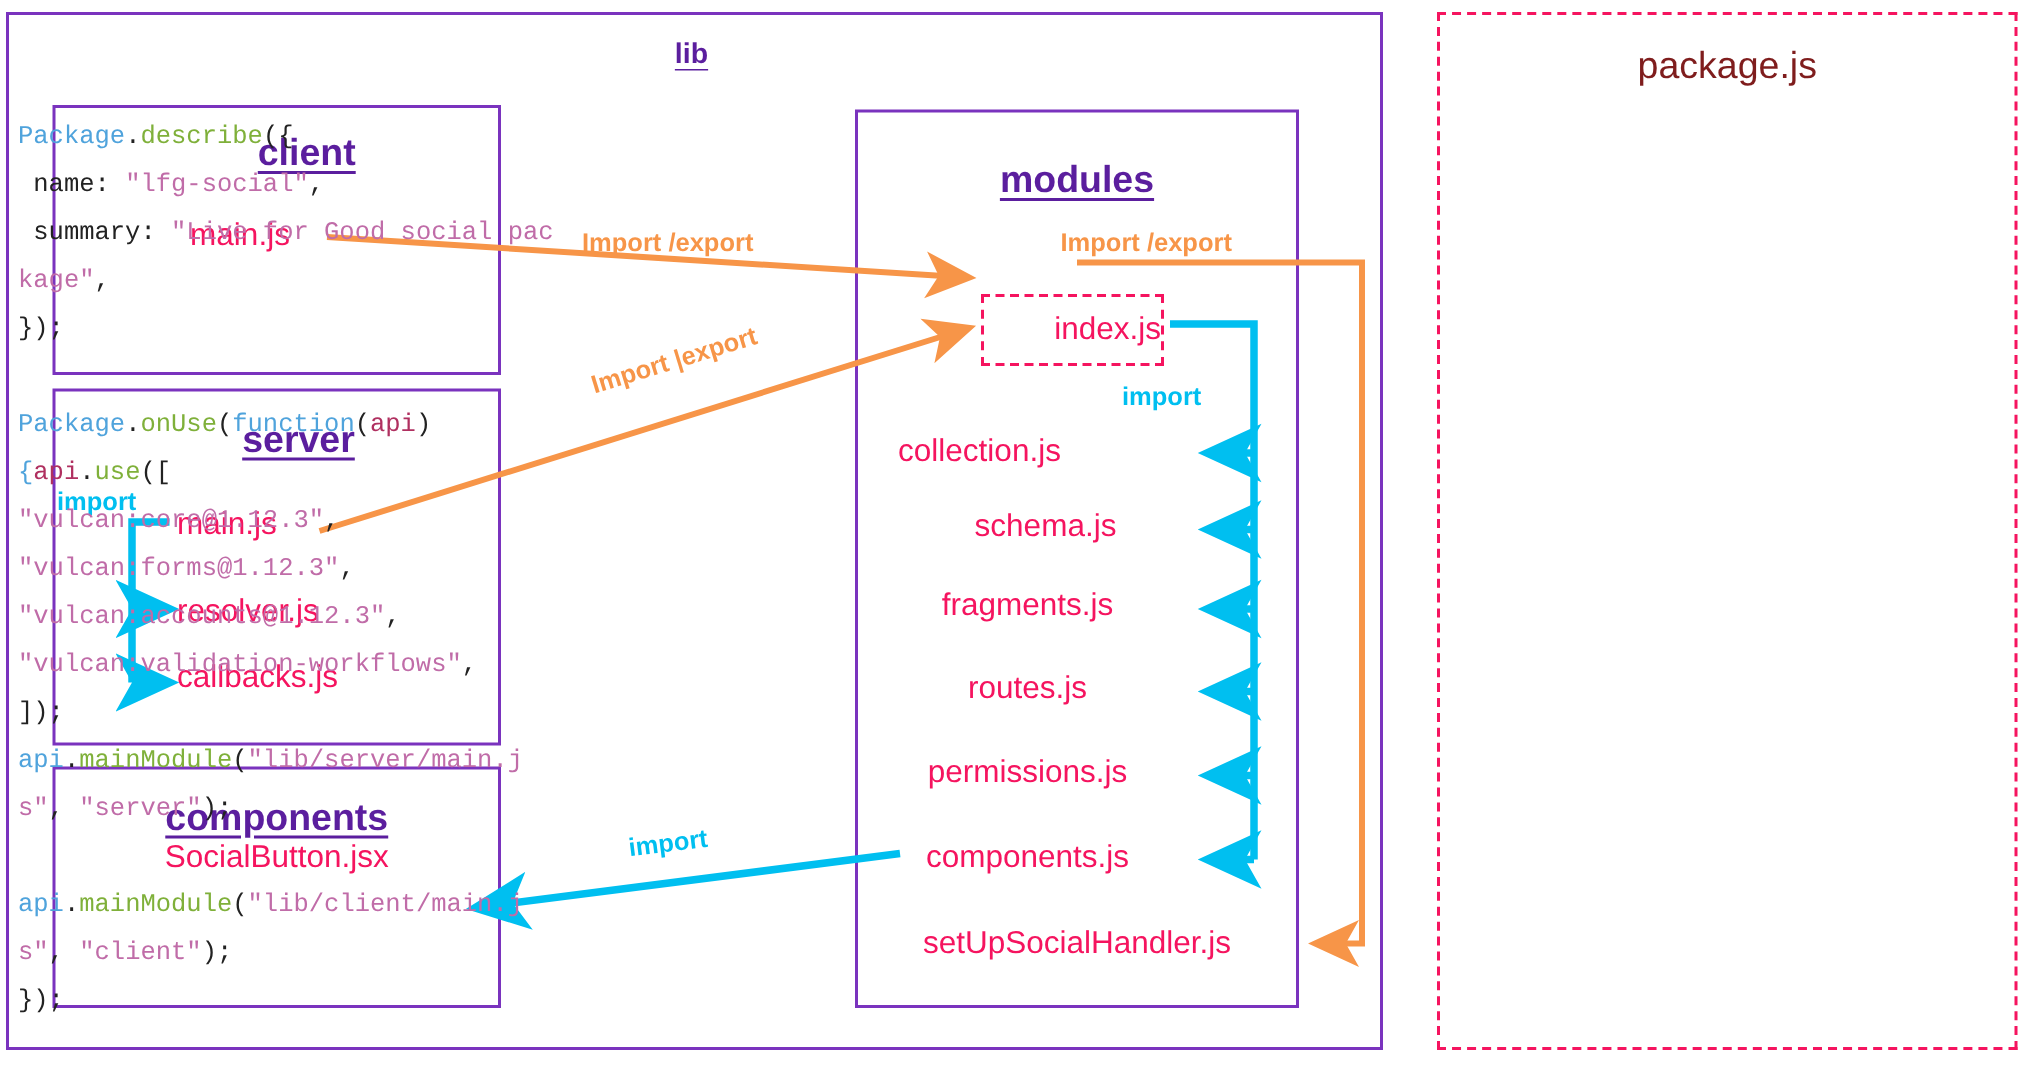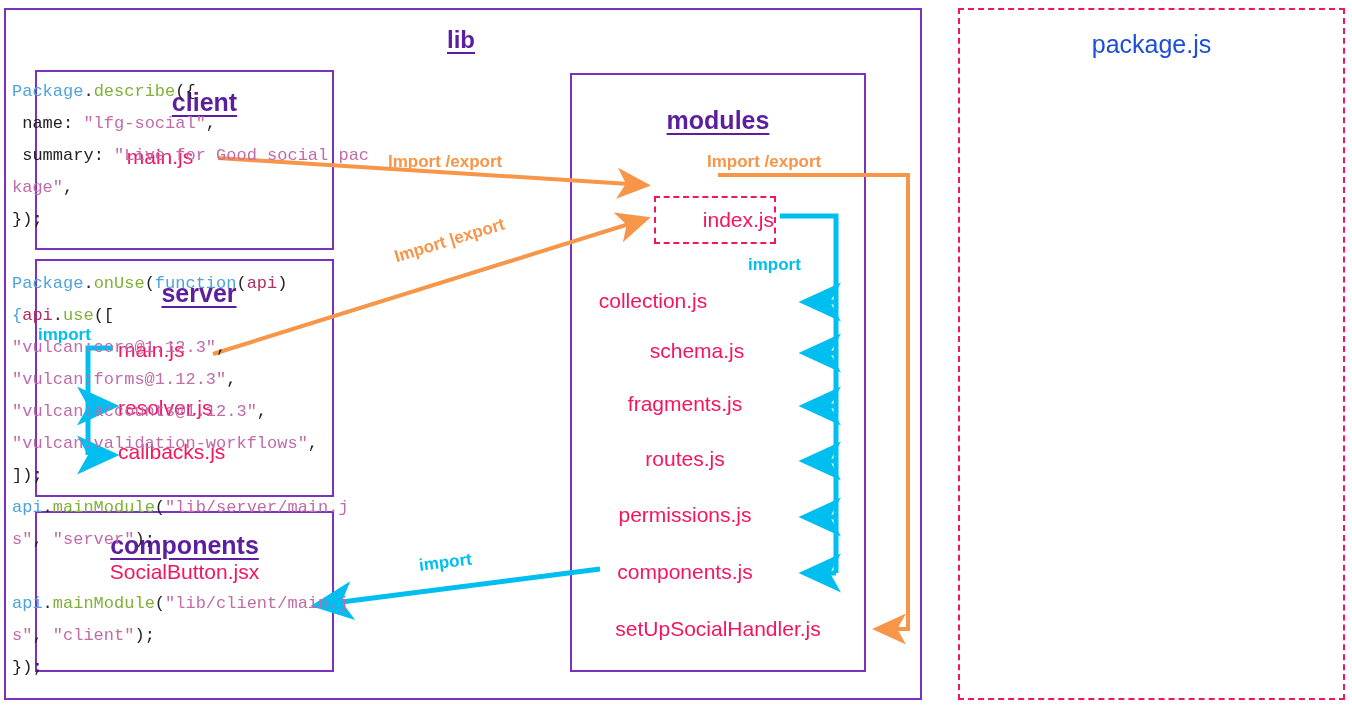--- a/index.html
+++ b/index.html
@@ -5,21 +5,21 @@
   html,body{margin:0;padding:0;background:#ffffff;}
   body{width:1352px;height:725px;position:relative;overflow:hidden;
        font-family:"Liberation Sans",sans-serif;}
 
   #stage{position:absolute;left:0;top:0;width:1352px;height:725px;}
 
   
   .lib-frame{position:absolute;left:4px;top:8px;width:918px;height:692px;
              border:2px solid #7A33BE;box-sizing:border-box;background:#fff;}
   .lib-title{position:absolute;left:0;top:26px;width:922px;text-align:center;
-             color:#5B1E9E;font-weight:bold;font-size:24px;
+             color:#5B1E9E;font-weight:bold;font-size:19px;
              text-decoration:underline;text-underline-offset:4px;}
 
   .group-box{position:absolute;border:2px solid #7A33BE;box-sizing:border-box;background:transparent;}
   .group-title{position:absolute;left:0;width:100%;text-align:center;
                color:#5B1E9E;font-weight:bold;font-size:25px;
                text-decoration:underline;text-underline-offset:4px;}
 
   .file{position:absolute;color:#F5145F;font-size:21px;white-space:nowrap;}
   .file-center{text-align:center;}
 
@@ -30,21 +30,21 @@
 
   
   .edge-label{position:absolute;font-weight:bold;white-space:nowrap;}
   .lbl-orange{color:#F79548;font-size:17px;}
   .lbl-cyan{color:#00BFF0;font-size:17px;}
 
   
   .code-panel{position:absolute;left:958px;top:8px;width:387px;height:692px;
               border:2px dashed #F5145F;box-sizing:border-box;background:#fff;}
   .code-title{position:absolute;left:0;top:28px;width:100%;text-align:center;
-              color:#1d4ed8;font-size:25px;}
+              color:#7f1d1d;font-size:25px;}
   .code-body{position:absolute;left:12px;top:76px;width:364px;
              font-family:"Liberation Mono",monospace;font-size:17px;line-height:32px;
              white-space:pre-wrap;word-break:break-all;}
   .tok-obj{color:#4FA3DC;}
   .tok-fn{color:#7FB03A;}
   .tok-str{color:#C06CA8;}
   .tok-var{color:#B03060;}
   .tok-plain{color:#222222;}
   .tok-punct{color:#222222;}
   .blank-line{display:block;height:32px;}

